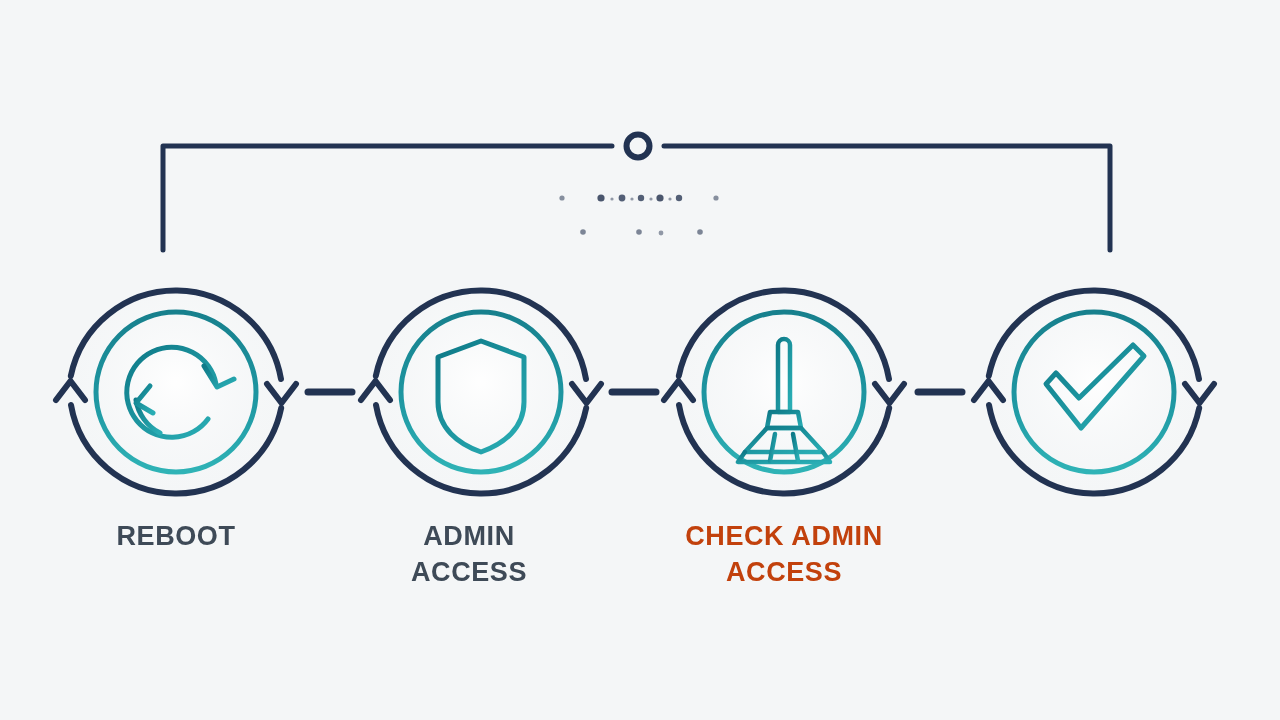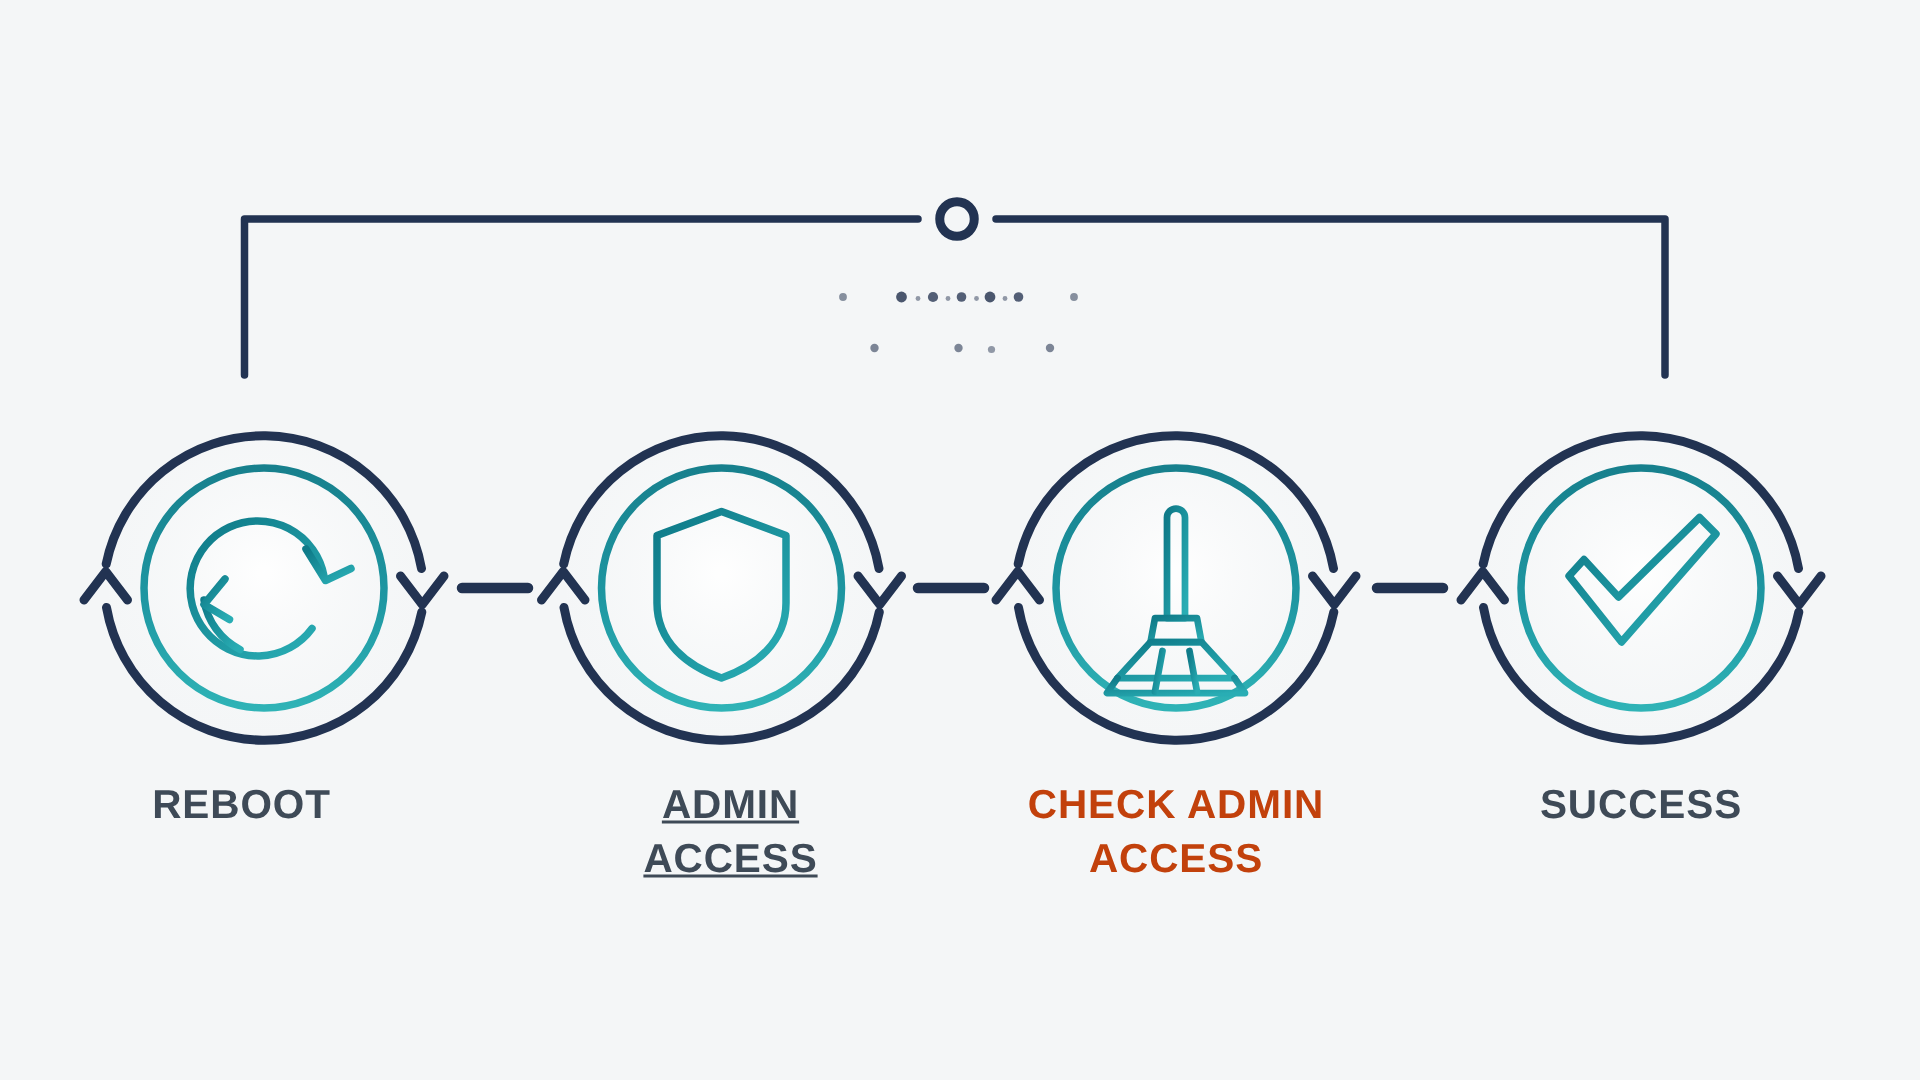--- a/index.html
+++ b/index.html
@@ -161,20 +161,19 @@
       </g>
       <circle cx="1094" cy="392" r="80" fill="none" stroke="url(#tealGrad)" stroke-width="5"></circle>
 
       <g fill="none" stroke="url(#tealGrad2)" stroke-width="5" stroke-linecap="round" stroke-linejoin="round">
         <path d="M 1046,384 L 1056,373 L 1079,398 L 1133,345 L 1144,356
                  L 1081,428 Z"></path>
       </g>
     </g>
   </svg>
 
-  <div class="node-label" style="left: 161px; top: 518px; color: rgb(62, 74, 87);">REBOOT</div>
-  <div class="node-label" style="left: 487px; top: 518px; color: rgb(62, 74, 87); text-decoration: underline;">ADMIN
+  <div class="node-label" style="left: 176px; top: 518px; color: rgb(62, 74, 87);">REBOOT</div>
+  <div class="node-label" style="left: 469px; top: 518px; color: rgb(62, 74, 87);">ADMIN
 ACCESS</div>
   <div class="node-label" style="left: 784px; top: 518px; color: #c2410c;">CHECK ADMIN
 ACCESS</div>
-  <div class="node-label" style="left: 1094px; top: 518px; color: rgb(62, 74, 87);">SUCCESS</div>
 
 </div>
 
 </body></html>

